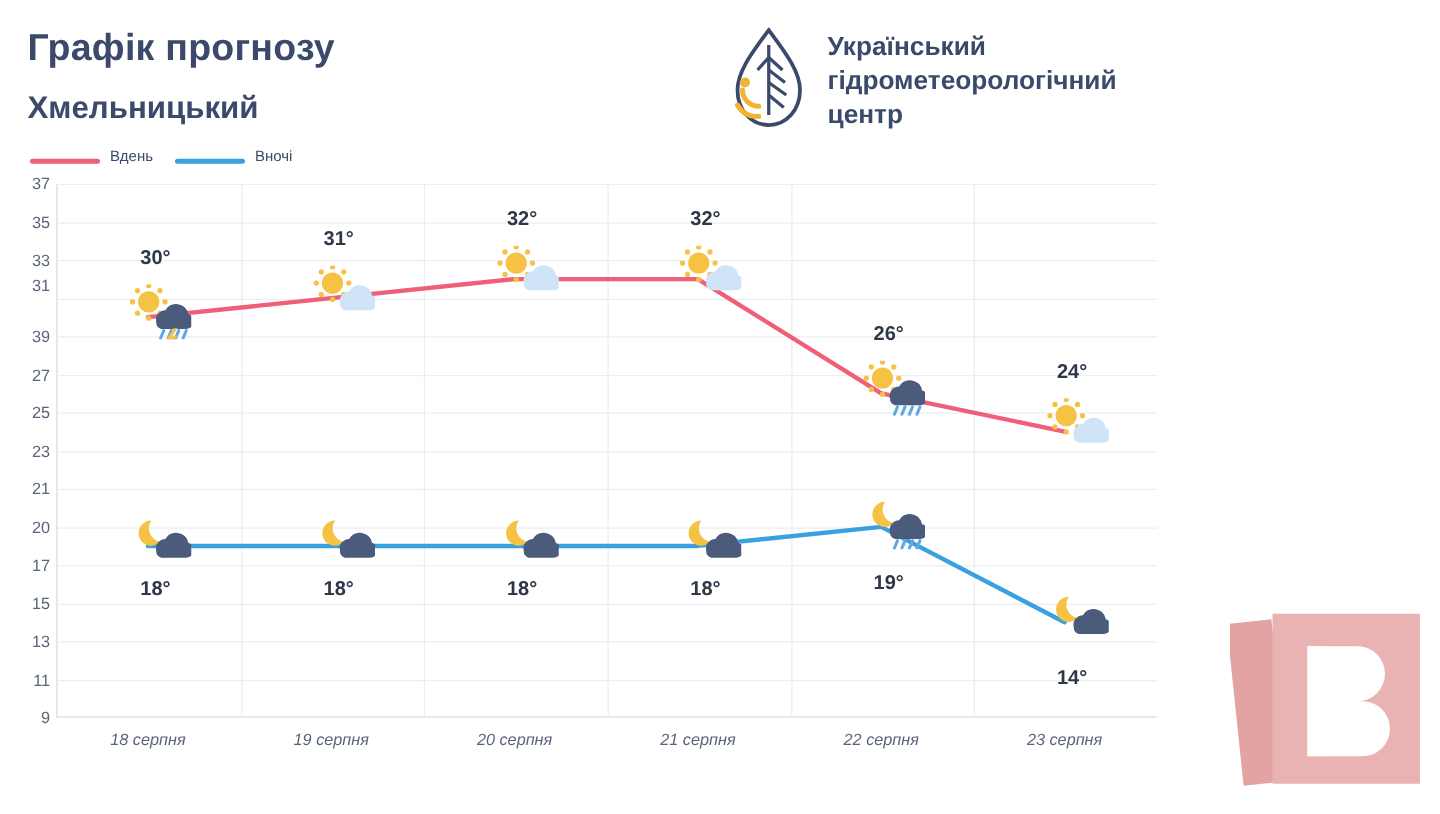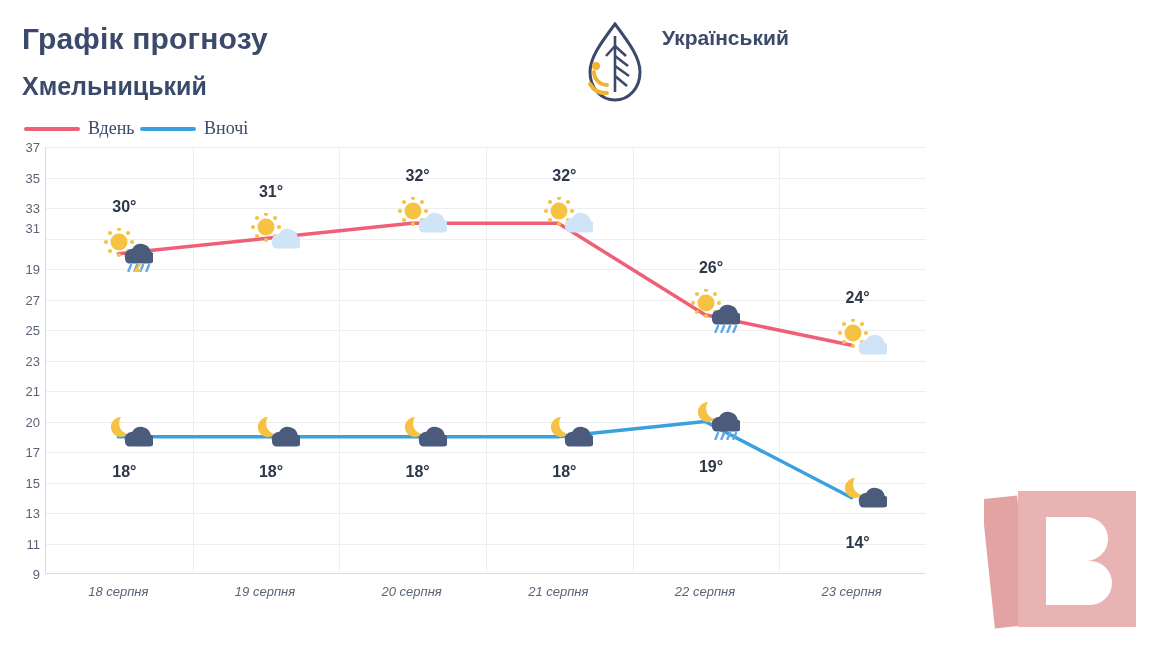--- a/index.html
+++ b/index.html
@@ -22,21 +22,21 @@
   .logo-brand{
     position:absolute;left:662px;top:24px;
     font-size:21px;line-height:27px;color:#3b4a6b;font-weight:bold;
   }
   .logo-brand div{white-space:nowrap;}
 
   
   .legend{position:absolute;left:24px;top:118px;height:20px;}
   .legend-item{position:absolute;top:0;height:20px;}
   .legend-line{position:absolute;top:9px;left:0;width:56px;height:4px;border-radius:2px;}
-  .legend-label{position:absolute;top:0;left:64px;font-size:18px;color:#3b4a6b;font-family:Liberation Serif, serif;}
+  .legend-label{position:absolute;top:0;left:64px;font-size:12px;color:#3b4a6b;}
   .legend-item.day{left:0;}
   .legend-item.night{left:116px;}
 
   
   .plot{
     position:absolute;left:45px;top:147px;width:880px;height:427px;
     border-left:1px solid #d9dce3;border-bottom:1px solid #d9dce3;
     box-sizing:border-box;
   }
   .gridline-h{position:absolute;left:0;width:880px;height:1px;background:#eceef2;}
@@ -80,20 +80,22 @@
       </g>
       <g fill="none" stroke="#f2b333" stroke-width="4" stroke-linecap="round">
         <path d="M14 50 A13 13 0 0 0 27 63"></path>
         <path d="M10 62 A17 17 0 0 0 27 71"></path>
       </g>
       <circle cx="16" cy="44" r="4" fill="#f2b333"></circle>
     </svg>
   </div>
   <div class="logo-brand">
     <div>Український</div>
+    <div>гідрометеорологічний</div>
+    <div>центр</div>
   </div>
 </div>
 
 <div class="legend">
   <div class="legend-item day">
     <span class="legend-line" style="background: rgb(239, 95, 120);"></span>
     <span class="legend-label">Вдень</span>
   </div>
   <div class="legend-item night">
     <span class="legend-line" style="background: rgb(58, 160, 224);"></span>
@@ -105,21 +107,21 @@
     <div class="ytick" style="top: 427px;">9</div>
     <div class="ytick" style="top: 396.5px;">11</div>
     <div class="ytick" style="top: 366px;">13</div>
     <div class="ytick" style="top: 335.5px;">15</div>
     <div class="ytick" style="top: 305px;">17</div>
     <div class="ytick" style="top: 274.5px;">20</div>
     <div class="ytick" style="top: 244px;">21</div>
     <div class="ytick" style="top: 213.5px;">23</div>
     <div class="ytick" style="top: 183px;">25</div>
     <div class="ytick" style="top: 152.5px;">27</div>
-    <div class="ytick" style="top: 122px;">19</div>
+    <div class="ytick" style="top: 122px;">39</div>
     <div class="ytick" style="top: 81px;">31</div>
     <div class="ytick" style="top: 61px;">33</div>
     <div class="ytick" style="top: 30.5px;">35</div>
     <div class="ytick" style="top: 0px;">37</div>
   </div>
 <div class="plot">
     <div class="gridline-h" style="top: 396.5px;"></div>
     <div class="gridline-h" style="top: 366px;"></div>
     <div class="gridline-h" style="top: 335.5px;"></div>
     <div class="gridline-h" style="top: 305px;"></div>

